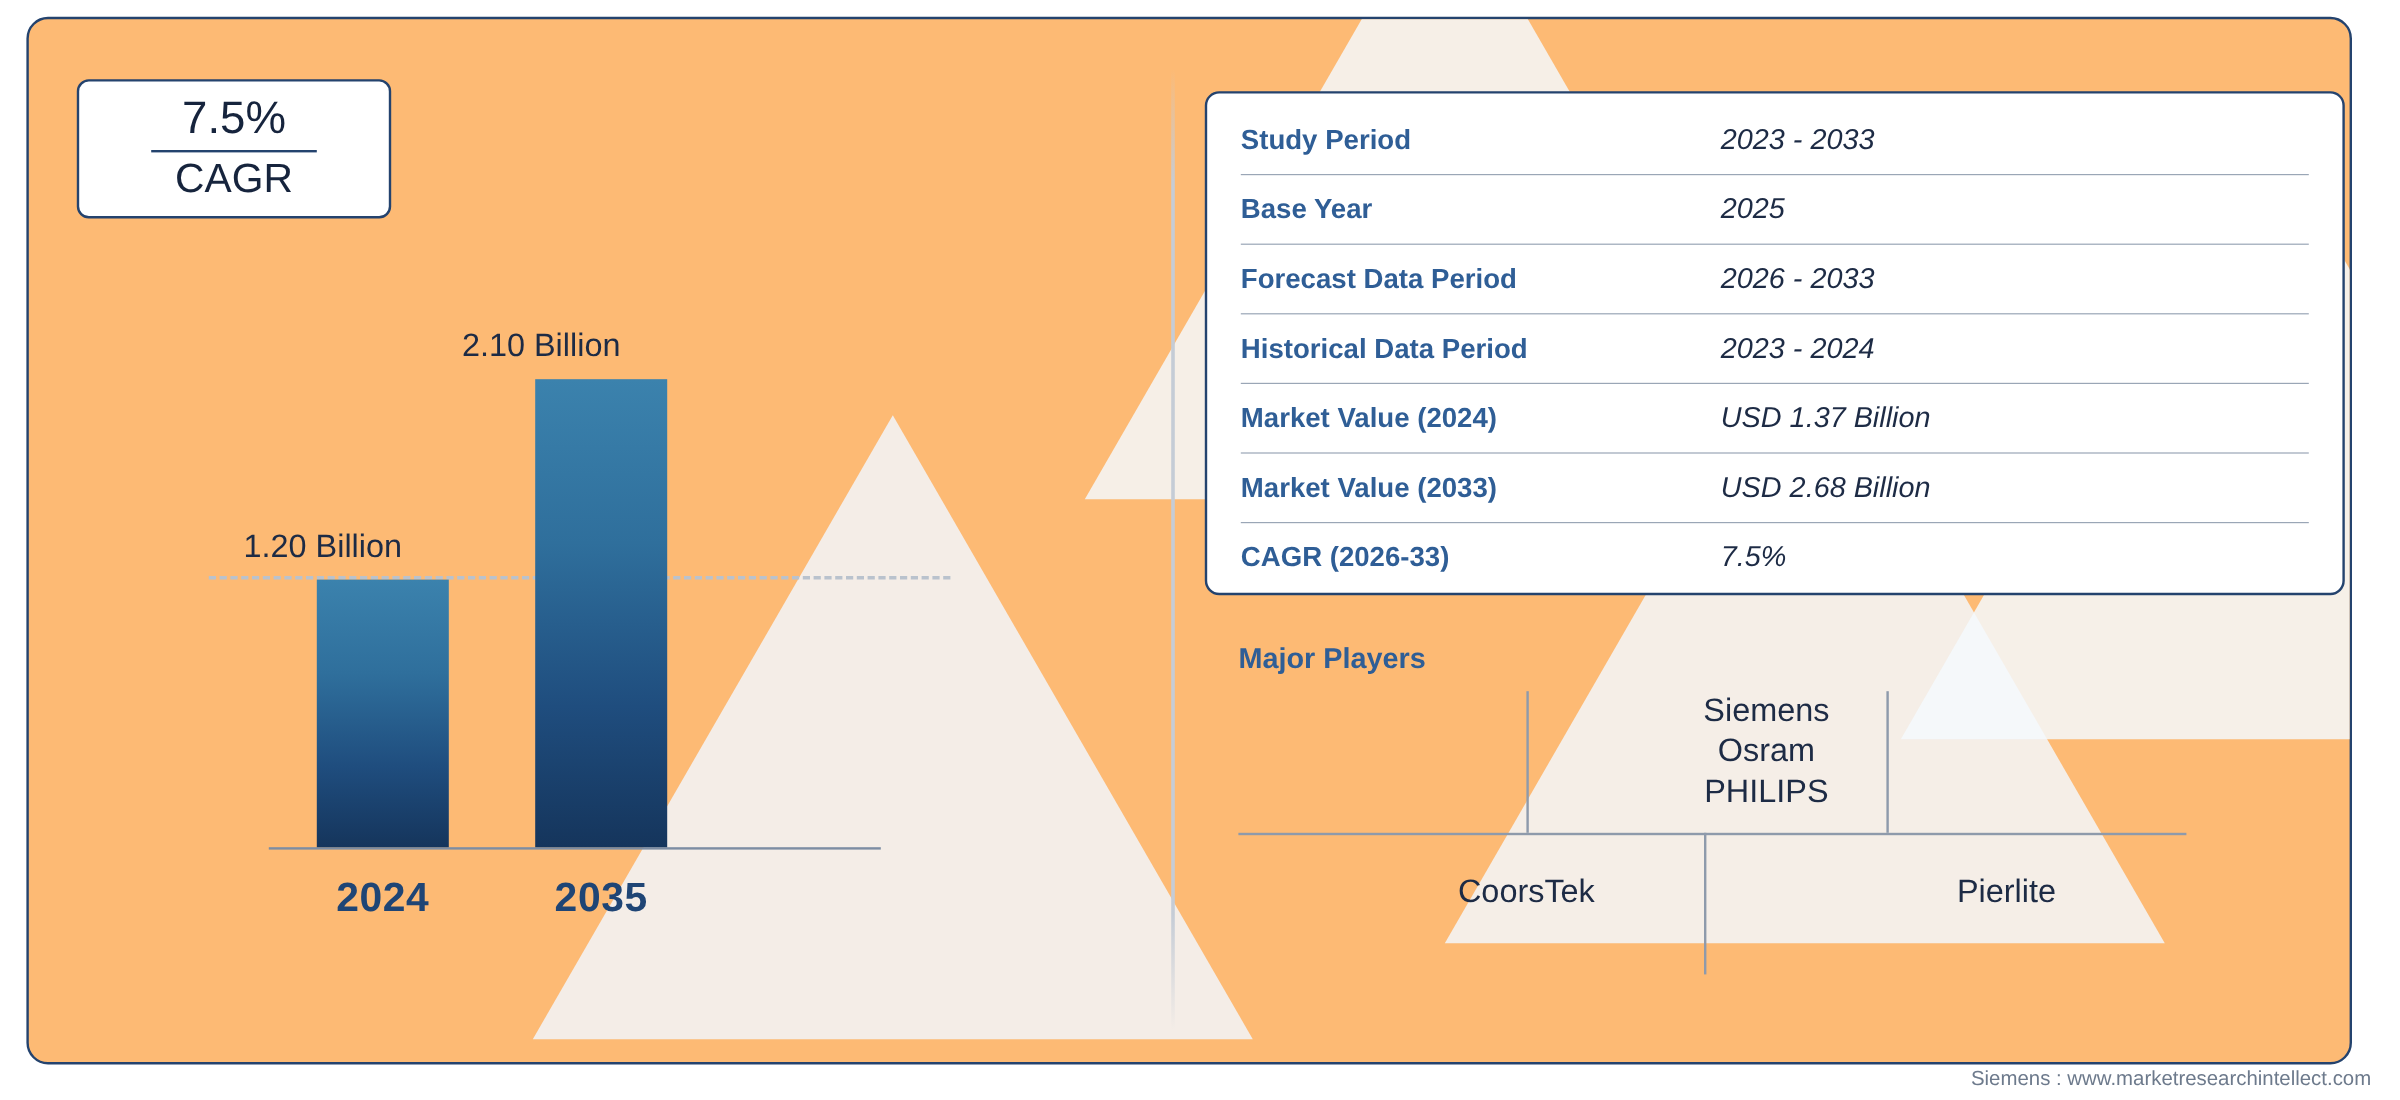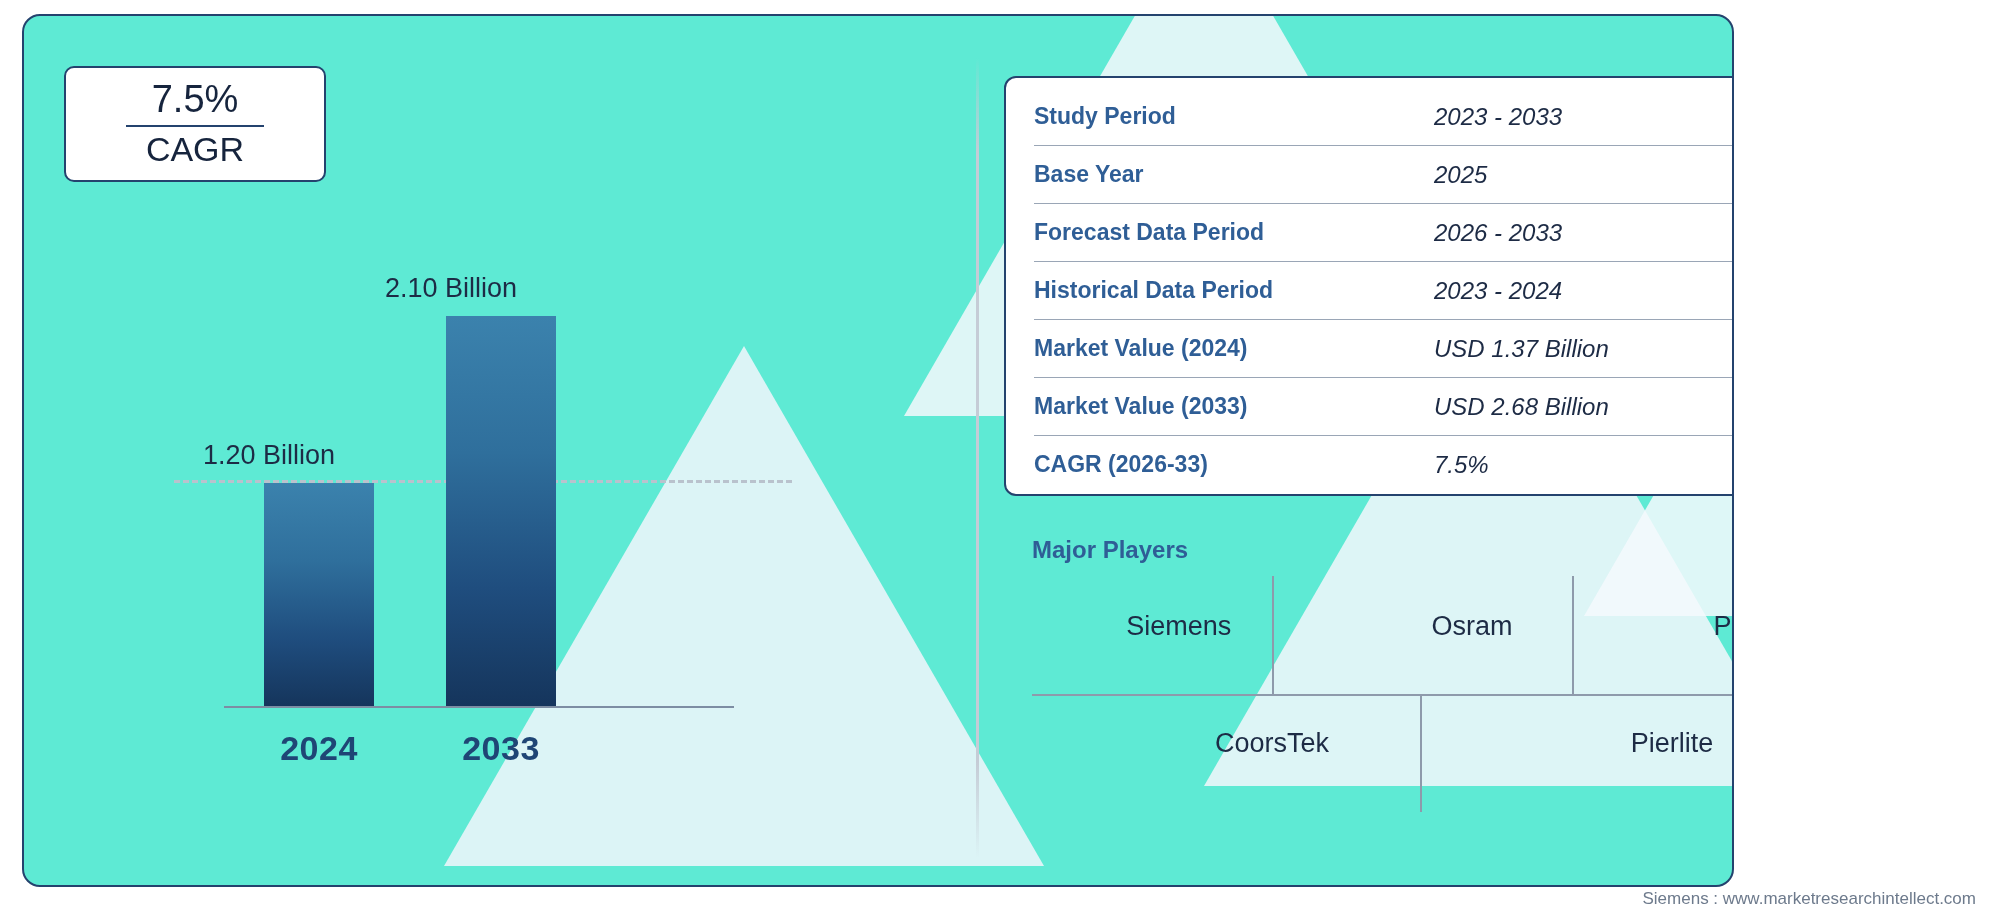--- a/index.html
+++ b/index.html
@@ -19,26 +19,26 @@
     position: relative;
     width: 2000px;
     height: 917px;
     box-sizing: border-box;
   }
 
   .card {
     position: absolute;
     left: 22px;
     top: 14px;
-    width: 1712px;
+    width: 1938px;
     height: 873px;
     box-sizing: border-box;
     border: 2px solid #24436e;
     border-radius: 18px;
-    background: #5eead4;
+    background: #fdba74;
     overflow: hidden;
     padding-left: 40px;
   }
 
   .watermark {
     position: absolute;
     inset: 0;
     overflow: hidden;
     pointer-events: none;
   }
@@ -219,20 +219,21 @@
     width: 880px;
     height: 260px;
   }
   .p-row1 {
     position: absolute;
     left: 0;
     top: 0;
     width: 880px;
     height: 100px;
     display: flex;
+    flex-direction: column;
   }
   .p-cell {
     flex: 1;
     display: flex;
     align-items: center;
     justify-content: center;
     font-size: 27px;
     color: #1d2b45;
   }
   .v-sep {
@@ -286,21 +287,21 @@
         <div class="dash-line" style="bottom: 302.857px;"></div>
         <div class="axis-line"></div>
 
         <div class="bar bar-2024" style="height: 222.857px;"></div>
         <div class="bar bar-2033" style="height: 390px;"></div>
 
         <div class="bar-value val-2024" style="bottom: 314.857px;">1.20 Billion</div>
         <div class="bar-value val-2033" style="bottom: 482px;">2.10 Billion</div>
 
         <div class="bar-label lbl-2024">2024</div>
-        <div class="bar-label lbl-2033">2033</div>
+        <div class="bar-label lbl-2033">2035</div>
       </div>
     </div>
 
     <div class="divider"></div>
 
     <div class="info-pane">
 
       <div class="info-box">
         <div class="info-row">
           <div class="info-key">Study Period</div>

